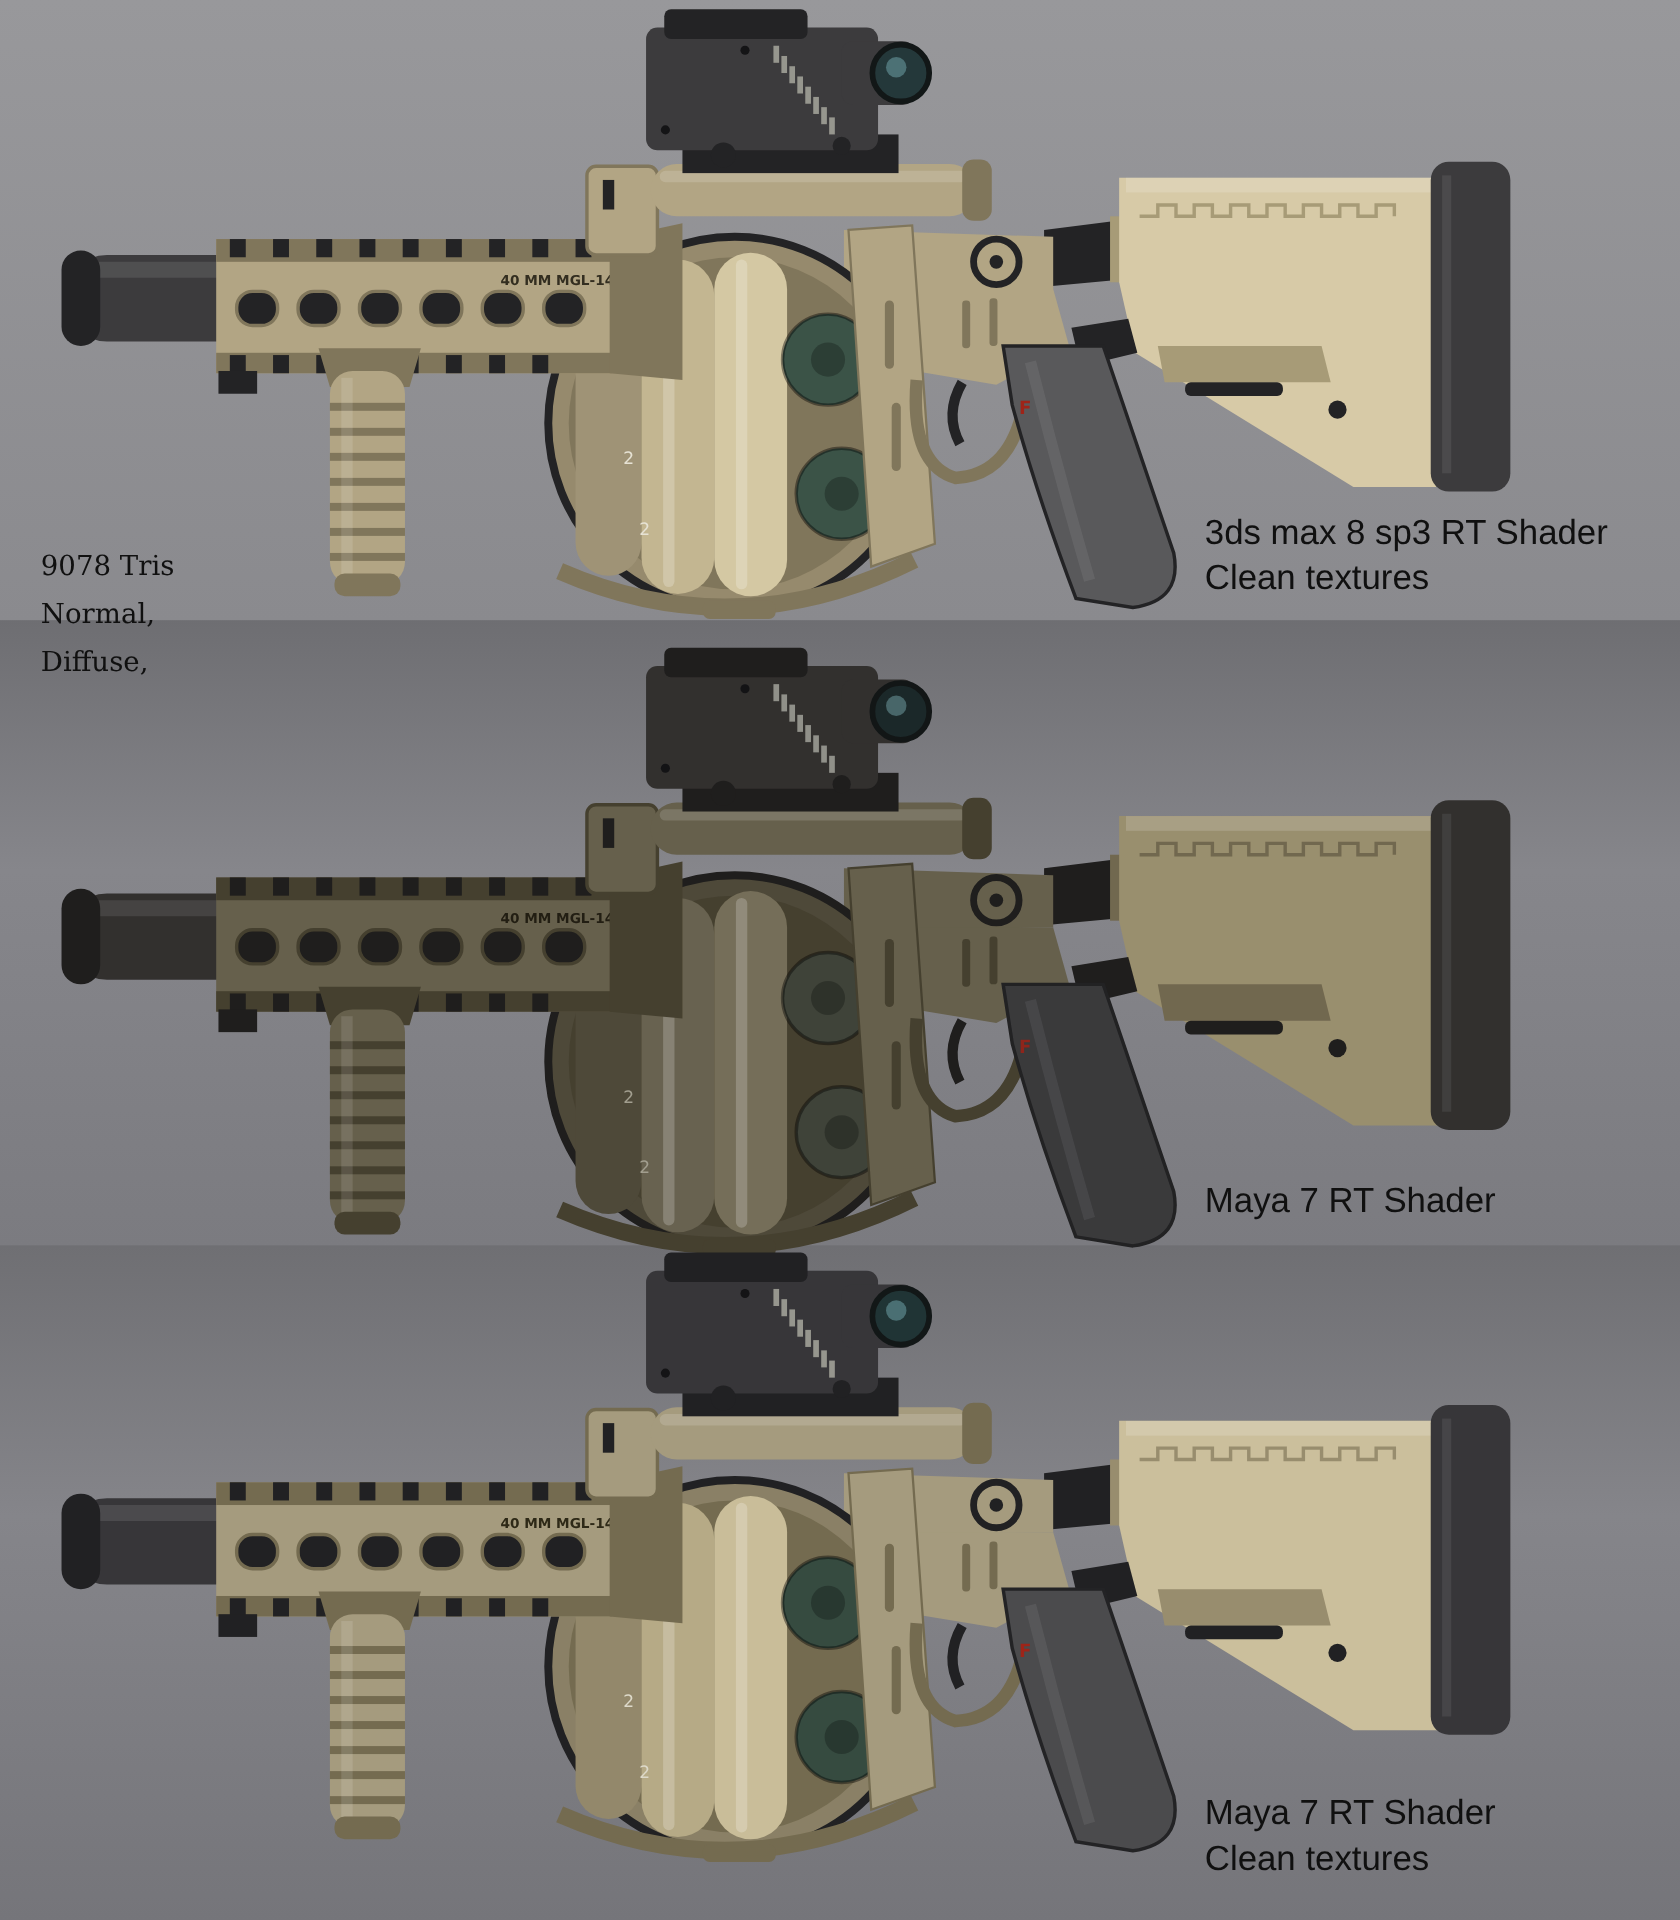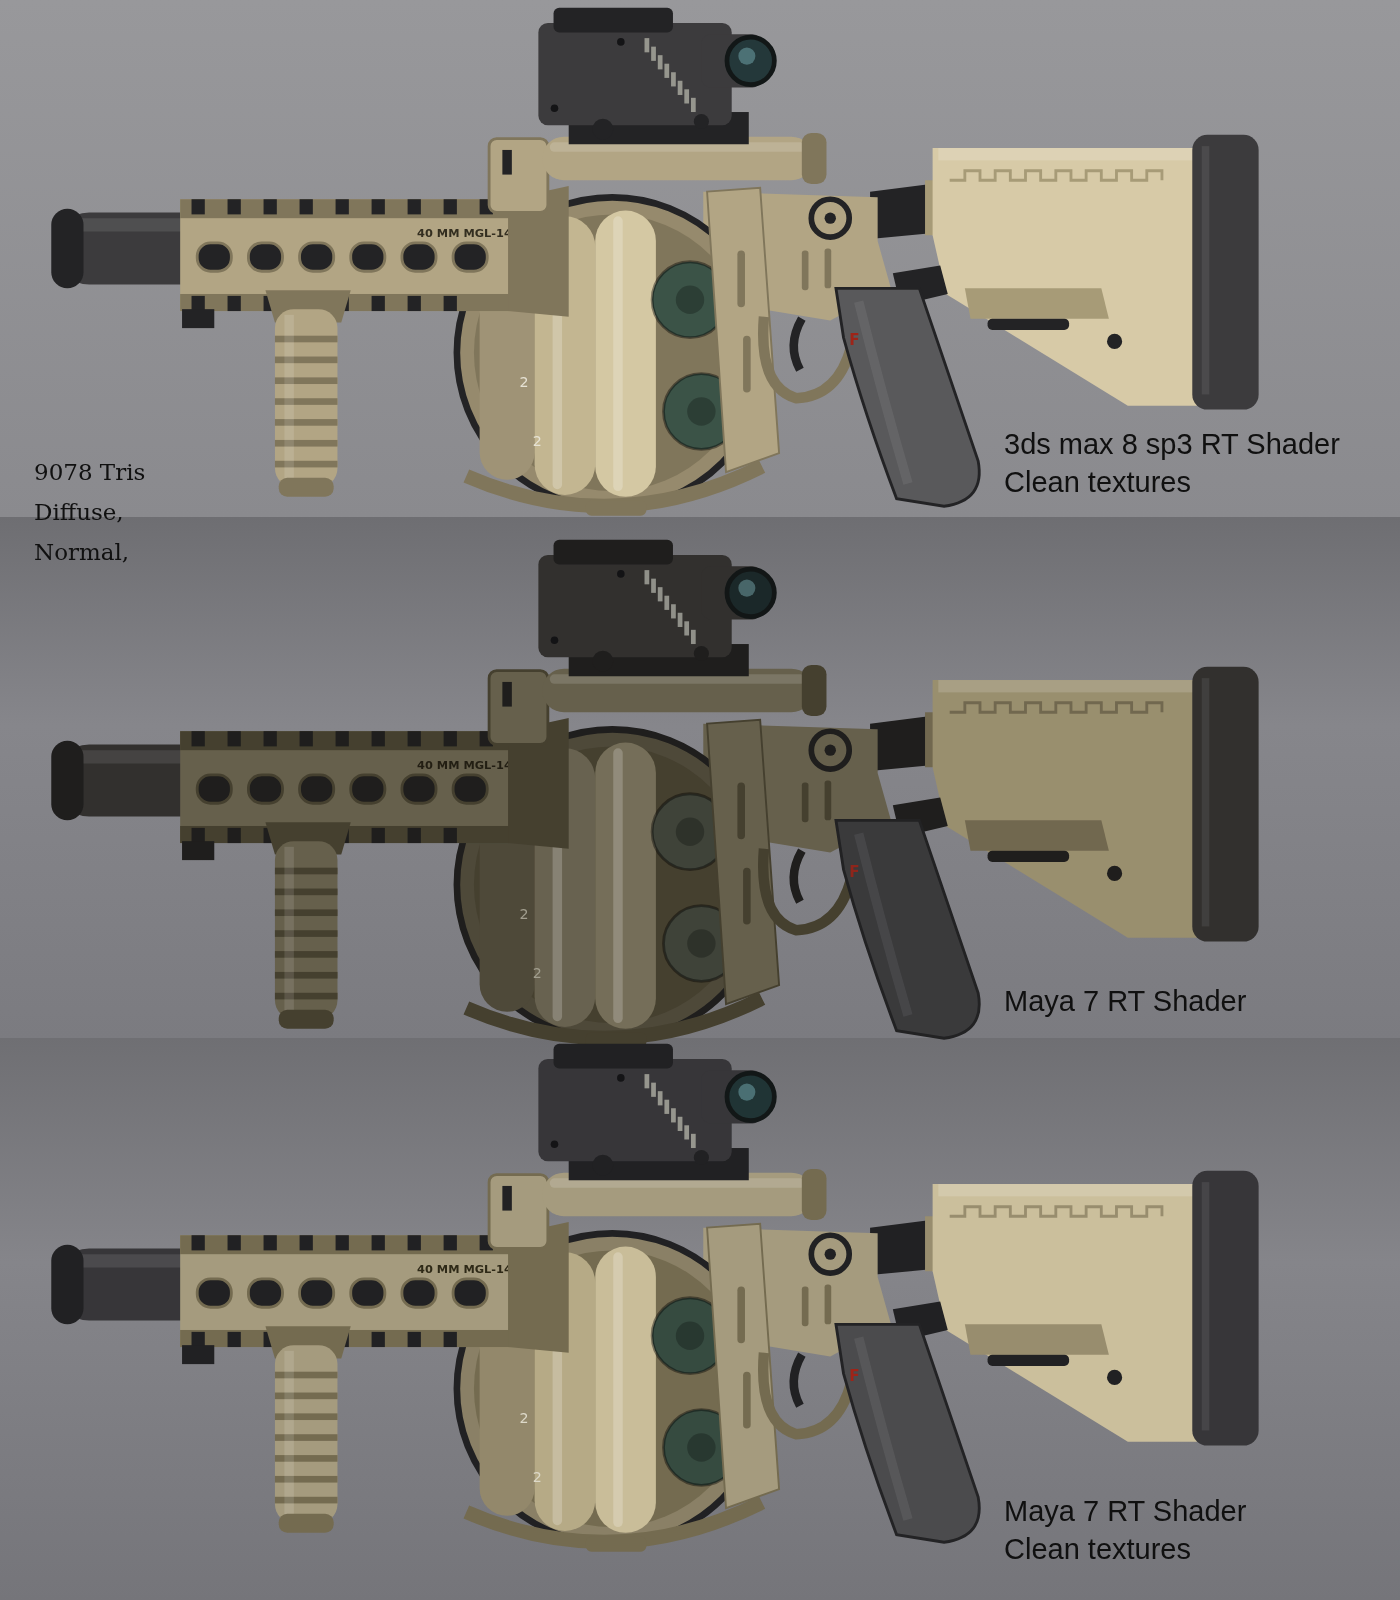--- a/index.html
+++ b/index.html
@@ -231,17 +231,17 @@
         </svg>
     </figure>
     <div class="shader-label label3">
       <div>Maya 7 RT Shader</div>
       <div>Clean textures</div>
     </div>
   </section>
 
   <div class="stats">
     <div>9078 Tris</div>
+    <div>Normal,</div>
     <div>Diffuse,</div>
-    <div>Normal,</div>
   </div>
 
 </div>
 
 </body></html>

